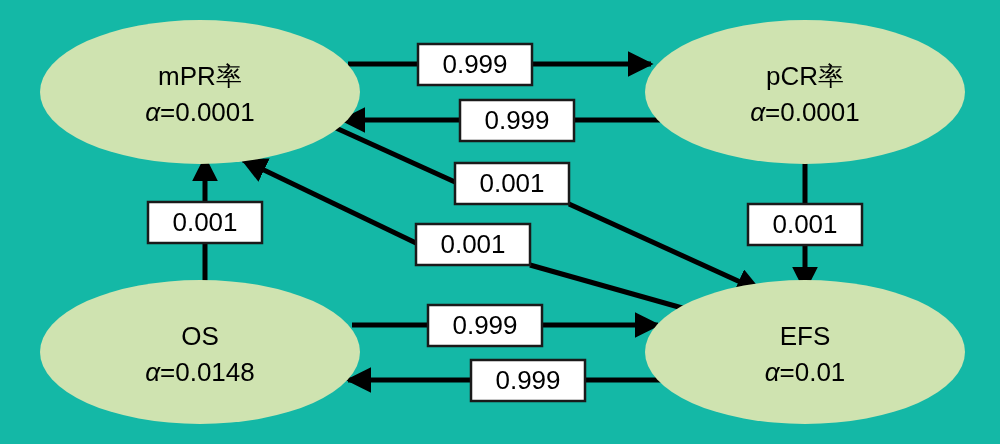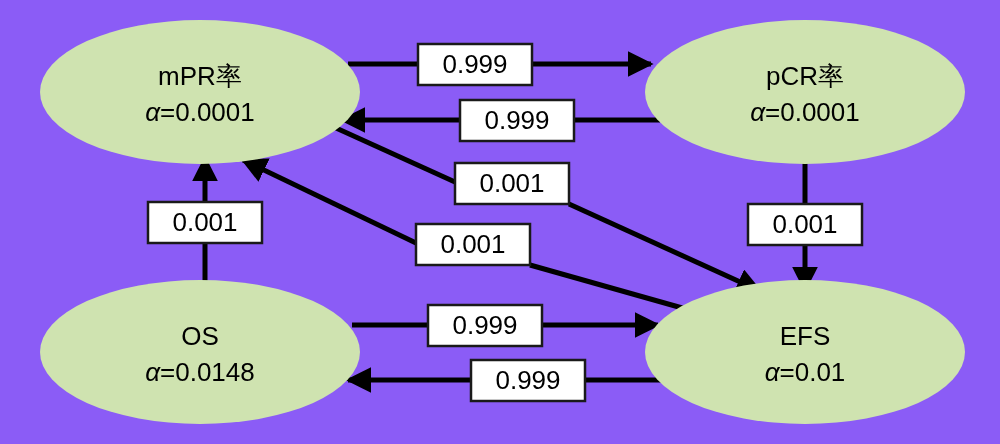--- a/index.html
+++ b/index.html
@@ -7,21 +7,21 @@
     padding: 0;
     background: #ffffff;
   }
   body {
     font-family: "Liberation Sans", "DejaVu Sans", sans-serif;
   }
   #canvas {
     position: relative;
     width: 1000px;
     height: 444px;
-    background: #8b5cf6;
+    background: #14b8a6;
     overflow: hidden;
   }
   #graph-svg {
     position: absolute;
     left: 0;
     top: 0;
     width: 1000px;
     height: 444px;
   }
   .node-ellipse {

